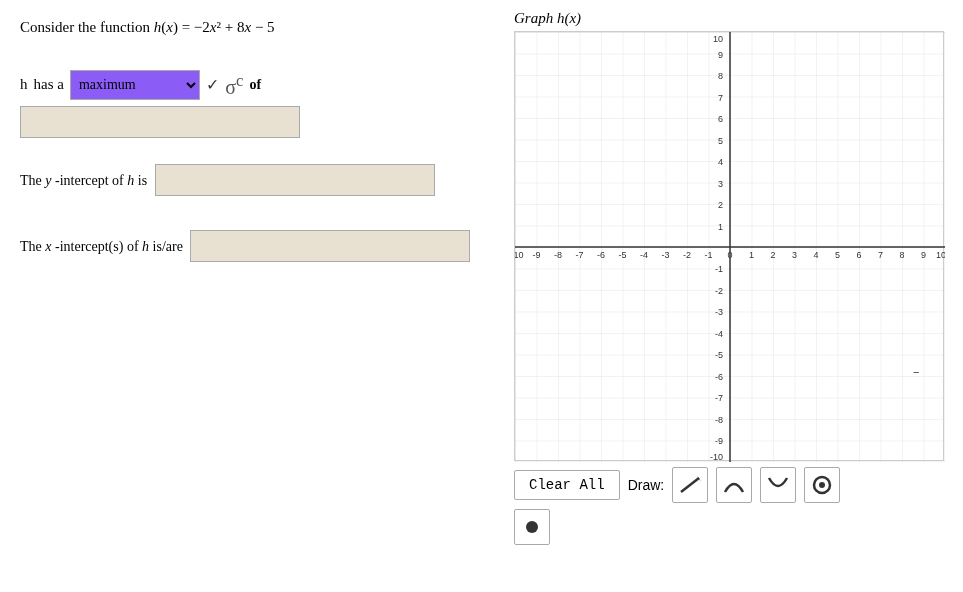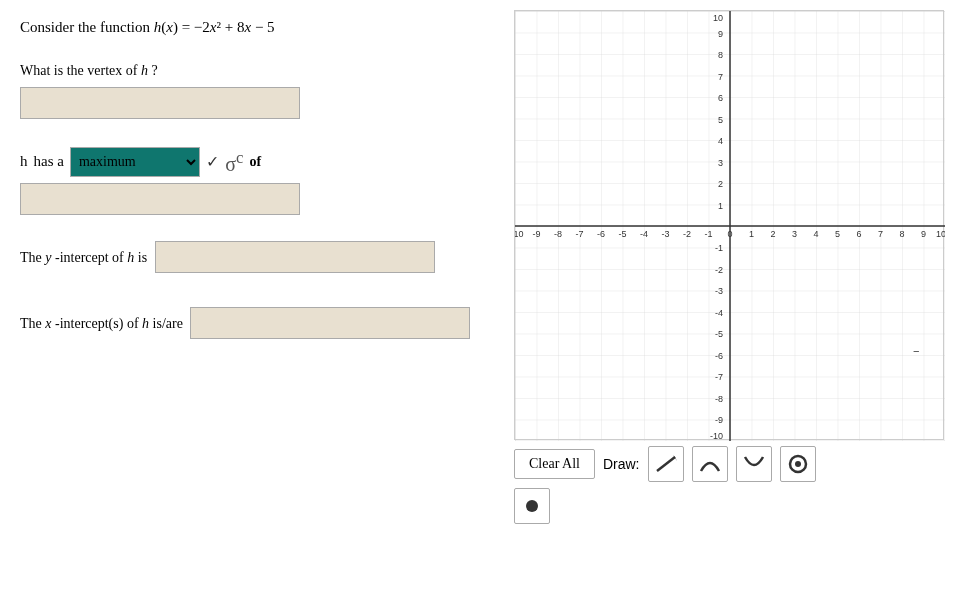--- a/index.html
+++ b/index.html
@@ -50,21 +50,21 @@
       width: 280px;
     }
     .inline-row {
       display: flex;
       align-items: center;
       gap: 6px;
       flex-wrap: wrap;
     }
     .dropdown-select {
       border: 1.5px solid #aaa;
-      background: #0f766e;
+      background: #8b5cf6;
       height: 30px;
       width: 130px;
       font-size: 14px;
       padding: 2px 4px;
       font-family: Georgia, serif;
     }
     .checkmark {
       color: #333;
       font-size: 16px;
     }
@@ -102,21 +102,21 @@
       display: flex;
       align-items: center;
       gap: 8px;
       margin-top: 6px;
     }
     .clear-all-btn {
       border: 1.5px solid #aaa;
       background: #fff;
       padding: 6px 14px;
       font-size: 14px;
-      font-family: Liberation Serif, serif;
+      font-family: Liberation Mono, monospace;
       cursor: pointer;
       border-radius: 2px;
     }
     .draw-label {
       font-size: 14px;
       font-family: Liberation Sans, sans-serif;
     }
     .tool-btn {
       border: 1.5px solid #aaa;
       background: #fff;
@@ -159,26 +159,20 @@
     }
   </style>
 </head>
 <body>
 
 <div class="left-panel">
   <div class="problem-title">
     Consider the function <span class="math">h</span>(<span class="math">x</span>) = −2<span class="math">x</span>² + 8<span class="math">x</span> − 5
   </div>
 
-  <div class="question-block">
-    <div class="question-label">
-      What is the vertex of <span class="math">h</span> ?
-    </div>
-    <input class="text-input text-input-wide" type="text" value="" style="">
-  </div>
 
 
   <div class="question-block" style="margin-top:10px;">
     <div class="inline-row">
       <span class="math">h</span>
       <span> has a</span>
       <select class="dropdown-select">
         <option>maximum</option>
         <option>minimum</option>
       </select>
@@ -200,20 +194,21 @@
 
   <div class="question-block" style="margin-top:10px;">
     <div class="question-label">
       The <span class="math">x</span> -intercept(s) of <span class="math">h</span>  is/are
       <input class="text-input x-intercept-input" type="text" style="margin-left: 4px;" value="">
     </div>
   </div>
 </div>
 
 <div class="right-panel">
+  <div class="graph-title">Graph h(x)</div>
 
   <div class="graph-area">
     <svg class="graph-svg" viewBox="0 0 430 430">
 
       <defs>
         <pattern id="smallgrid" width="21.5" height="21.5" patternUnits="userSpaceOnUse">
           <path d="M 21.5 0 L 0 0 0 21.5" fill="none" stroke="#ccc" stroke-width="0.5"></path>
         </pattern>
         <pattern id="grid" width="21.5" height="21.5" patternUnits="userSpaceOnUse">
           <rect width="21.5" height="21.5" fill="url(#smallgrid)"></rect>

